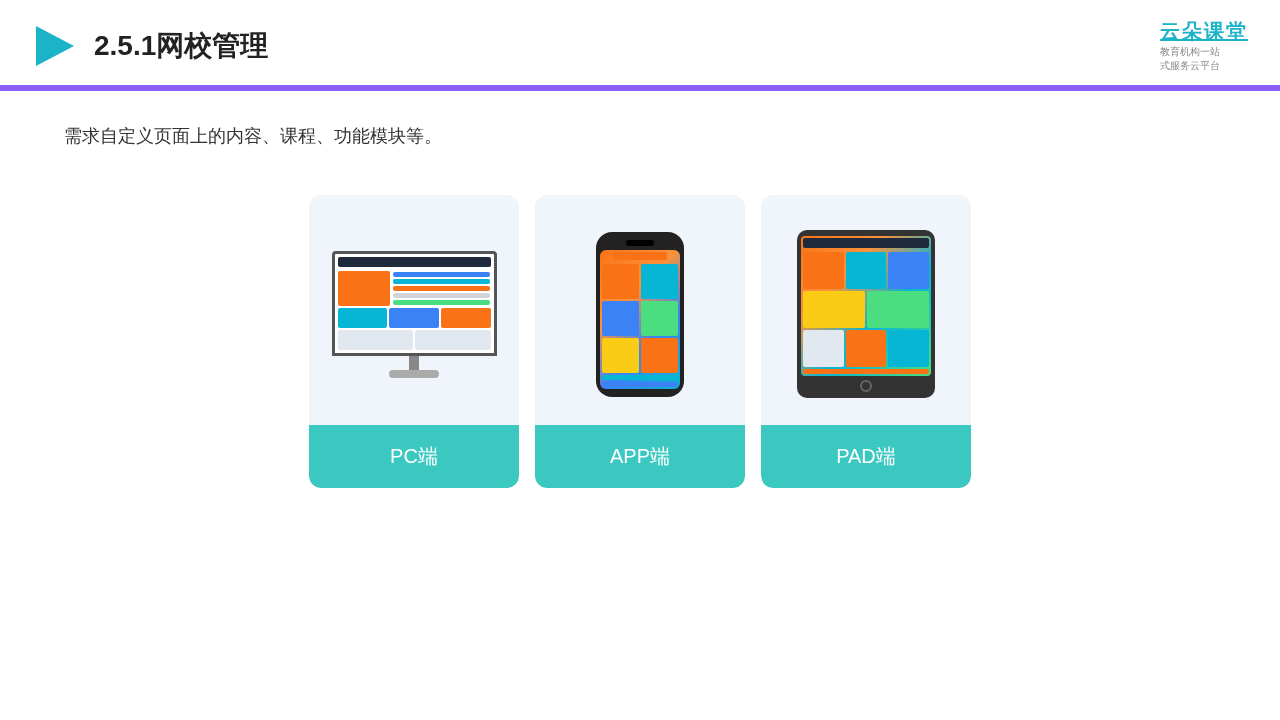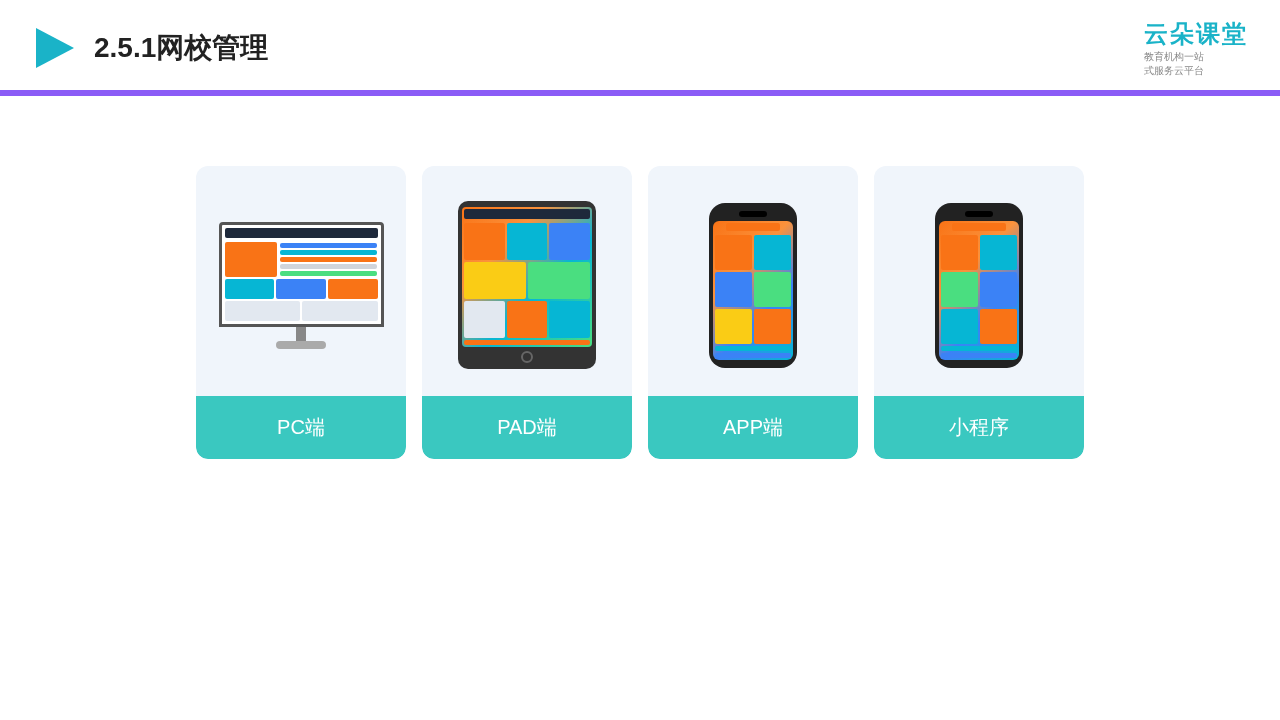--- a/index.html
+++ b/index.html
@@ -52,24 +52,25 @@
       color: #666;
       margin-top: 2px;
     }
     .logo-text {
       display: flex;
       flex-direction: column;
       align-items: flex-start;
       margin-left: 4px;
     }
     .logo-name {
-      font-size: 24px;
+      font-size: 20px;
       font-weight: bold;
       color: #1ab3c8;
       letter-spacing: 2px;
+      text-decoration: underline;
     }
     .logo-slogan {
       font-size: 10px;
       color: #888;
       line-height: 1.4;
     }
 
     
     .description {
       padding: 28px 64px 8px 64px;
@@ -260,20 +261,21 @@
   <div class="logo-area">
     <div class="logo-text">
       <div class="logo-name">云朵课堂</div>
       <div class="logo-slogan" style="white-space:pre-line;">教育机构一站
 式服务云平台</div>
     </div>
   </div>
 </div>
 
 <div class="description">
+  <div>需求自定义页面上的内容、课程、功能模块等。</div>
 </div>
 
 <div class="cards-container">
 
   <div class="card">
     <div class="card-image-area">
       <div class="monitor">
         <div class="monitor-screen">
           <div class="screen-sim">
             <div class="screen-header"></div>
@@ -300,51 +302,20 @@
         </div>
         <div class="monitor-neck"></div>
         <div class="monitor-base"></div>
       </div>
     </div>
     <div class="card-label">PC端</div>
   </div>
 
   <div class="card">
     <div class="card-image-area">
-      <div class="tablet">
-        <div class="tablet-body">
-          <div class="tablet-screen">
-            <div class="screen-sim" style="padding:2px;">
-              <div class="screen-header"></div>
-              <div class="screen-row">
-                <div class="screen-block" style="background:#f97316;"></div>
-                <div class="screen-block" style="background:#06b6d4;"></div>
-                <div class="screen-block" style="background:#3b82f6;"></div>
-              </div>
-              <div class="screen-row">
-                <div class="screen-block" style="background:#facc15;"></div>
-                <div class="screen-block" style="background:#4ade80;"></div>
-              </div>
-              <div class="screen-row">
-                <div class="screen-block" style="background:#e2e8f0;"></div>
-                <div class="screen-block" style="background:#f97316;"></div>
-                <div class="screen-block" style="background:#06b6d4;"></div>
-              </div>
-              <div class="screen-bar screen-orange" style="height:5px;"></div>
-            </div>
-          </div>
-          <div class="tablet-home"></div>
-        </div>
-      </div>
-    </div>
-    <div class="card-label">PAD端</div>
-  </div>
-
-  <div class="card">
-    <div class="card-image-area">
       <div class="phone">
         <div class="phone-body">
           <div class="phone-notch"></div>
           <div class="phone-screen">
             <div class="screen-sim" style="padding:2px;">
               <div class="screen-bar screen-orange" style="height:8px; width:70%; margin:0 auto;"></div>
               <div class="screen-row" style="margin-top:2px;">
                 <div class="screen-block" style="background:#f97316;"></div>
                 <div class="screen-block" style="background:#06b6d4;"></div>
               </div>
@@ -361,42 +332,44 @@
             </div>
           </div>
         </div>
       </div>
     </div>
     <div class="card-label">APP端</div>
   </div>
 
   <div class="card">
     <div class="card-image-area">
-      <div class="phone">
-        <div class="phone-body">
-          <div class="phone-notch"></div>
-          <div class="phone-screen">
+      <div class="tablet">
+        <div class="tablet-body">
+          <div class="tablet-screen">
             <div class="screen-sim" style="padding:2px;">
-              <div class="screen-bar screen-orange" style="height:8px; width:70%; margin:0 auto;"></div>
-              <div class="screen-row" style="margin-top:2px;">
+              <div class="screen-header"></div>
+              <div class="screen-row">
                 <div class="screen-block" style="background:#f97316;"></div>
                 <div class="screen-block" style="background:#06b6d4;"></div>
-              </div>
-              <div class="screen-row">
+                <div class="screen-block" style="background:#3b82f6;"></div>
+              </div>
+              <div class="screen-row">
+                <div class="screen-block" style="background:#facc15;"></div>
                 <div class="screen-block" style="background:#4ade80;"></div>
-                <div class="screen-block" style="background:#3b82f6;"></div>
-              </div>
-              <div class="screen-row">
+              </div>
+              <div class="screen-row">
+                <div class="screen-block" style="background:#e2e8f0;"></div>
+                <div class="screen-block" style="background:#f97316;"></div>
                 <div class="screen-block" style="background:#06b6d4;"></div>
-                <div class="screen-block" style="background:#f97316;"></div>
-              </div>
-              <div class="screen-bar screen-teal" style="height:5px;"></div>
-              <div class="screen-bar screen-blue" style="height:5px;"></div>
+              </div>
+              <div class="screen-bar screen-orange" style="height:5px;"></div>
             </div>
           </div>
+          <div class="tablet-home"></div>
         </div>
       </div>
     </div>
-    <div class="card-label">小程序</div>
-  </div>
+    <div class="card-label">PAD端</div>
+  </div>
+
 
 
 </div>
 
 </body></html>

